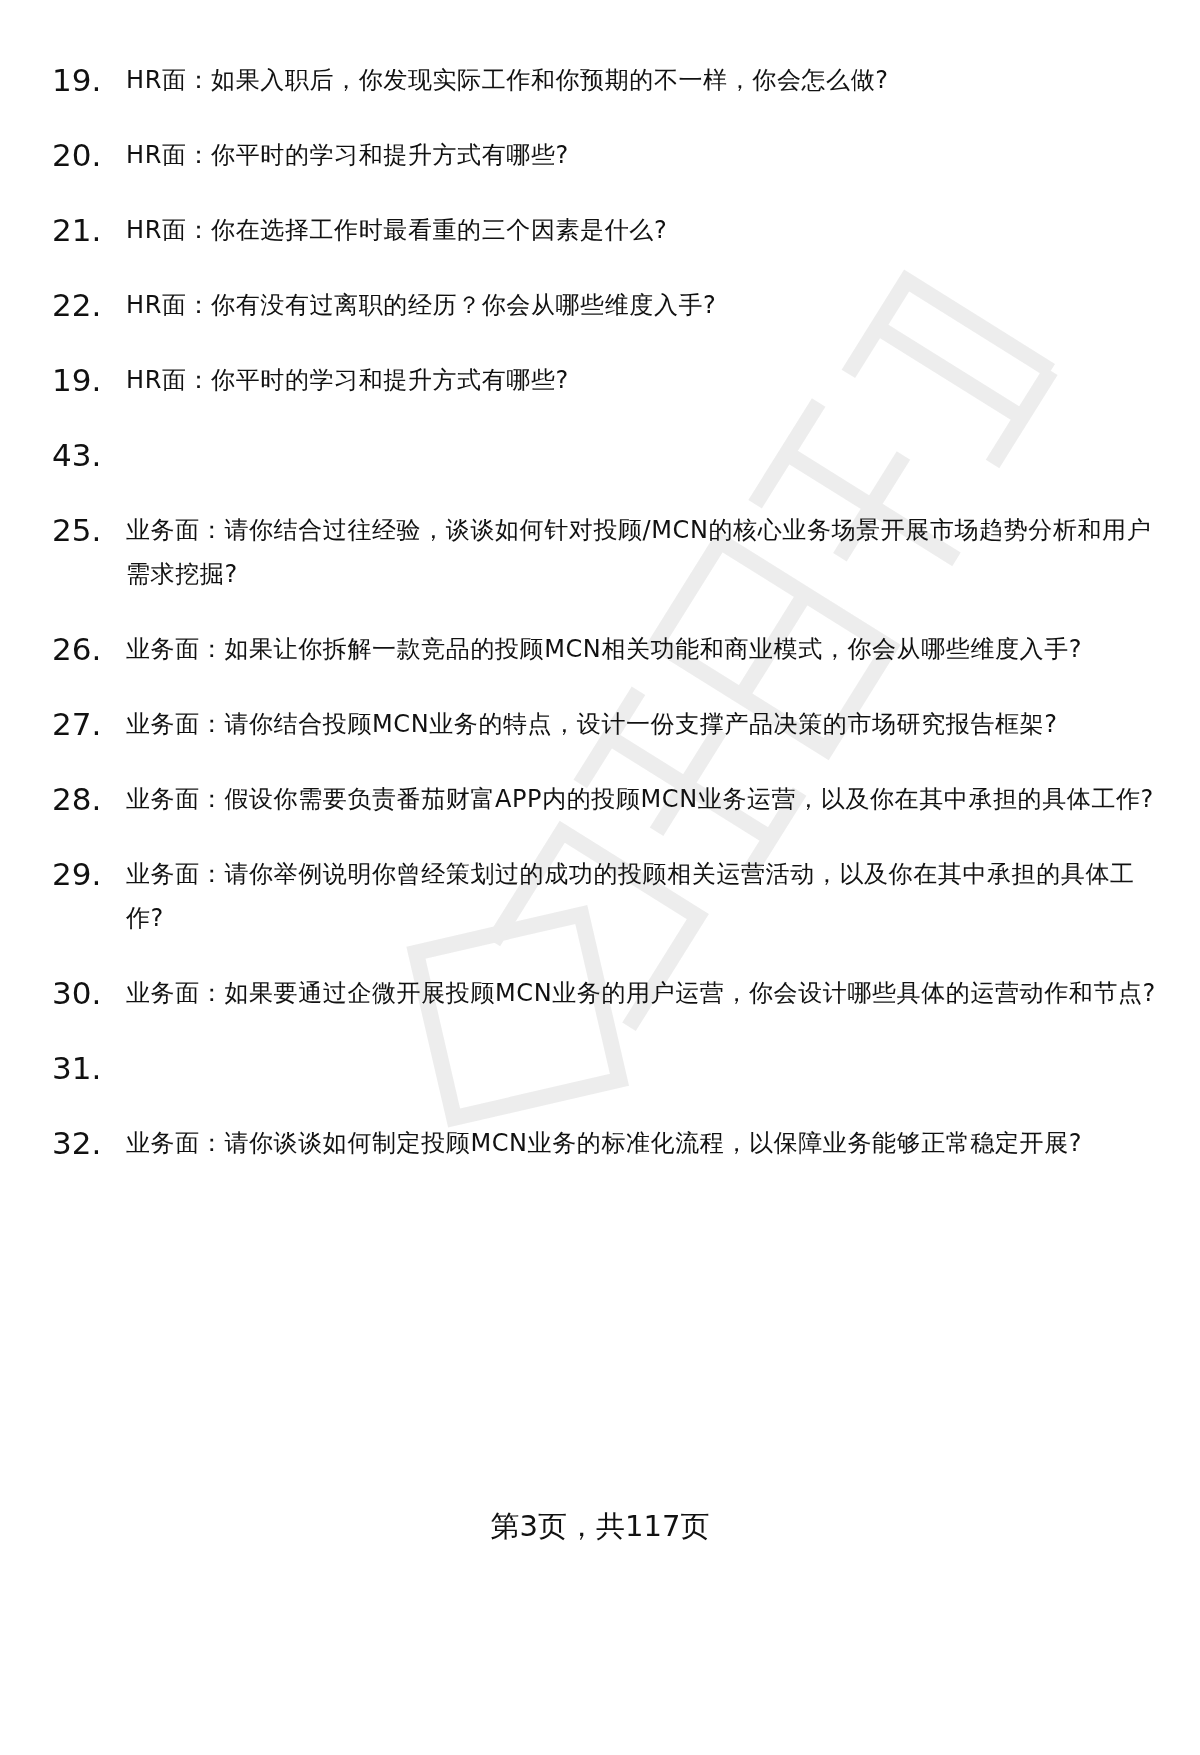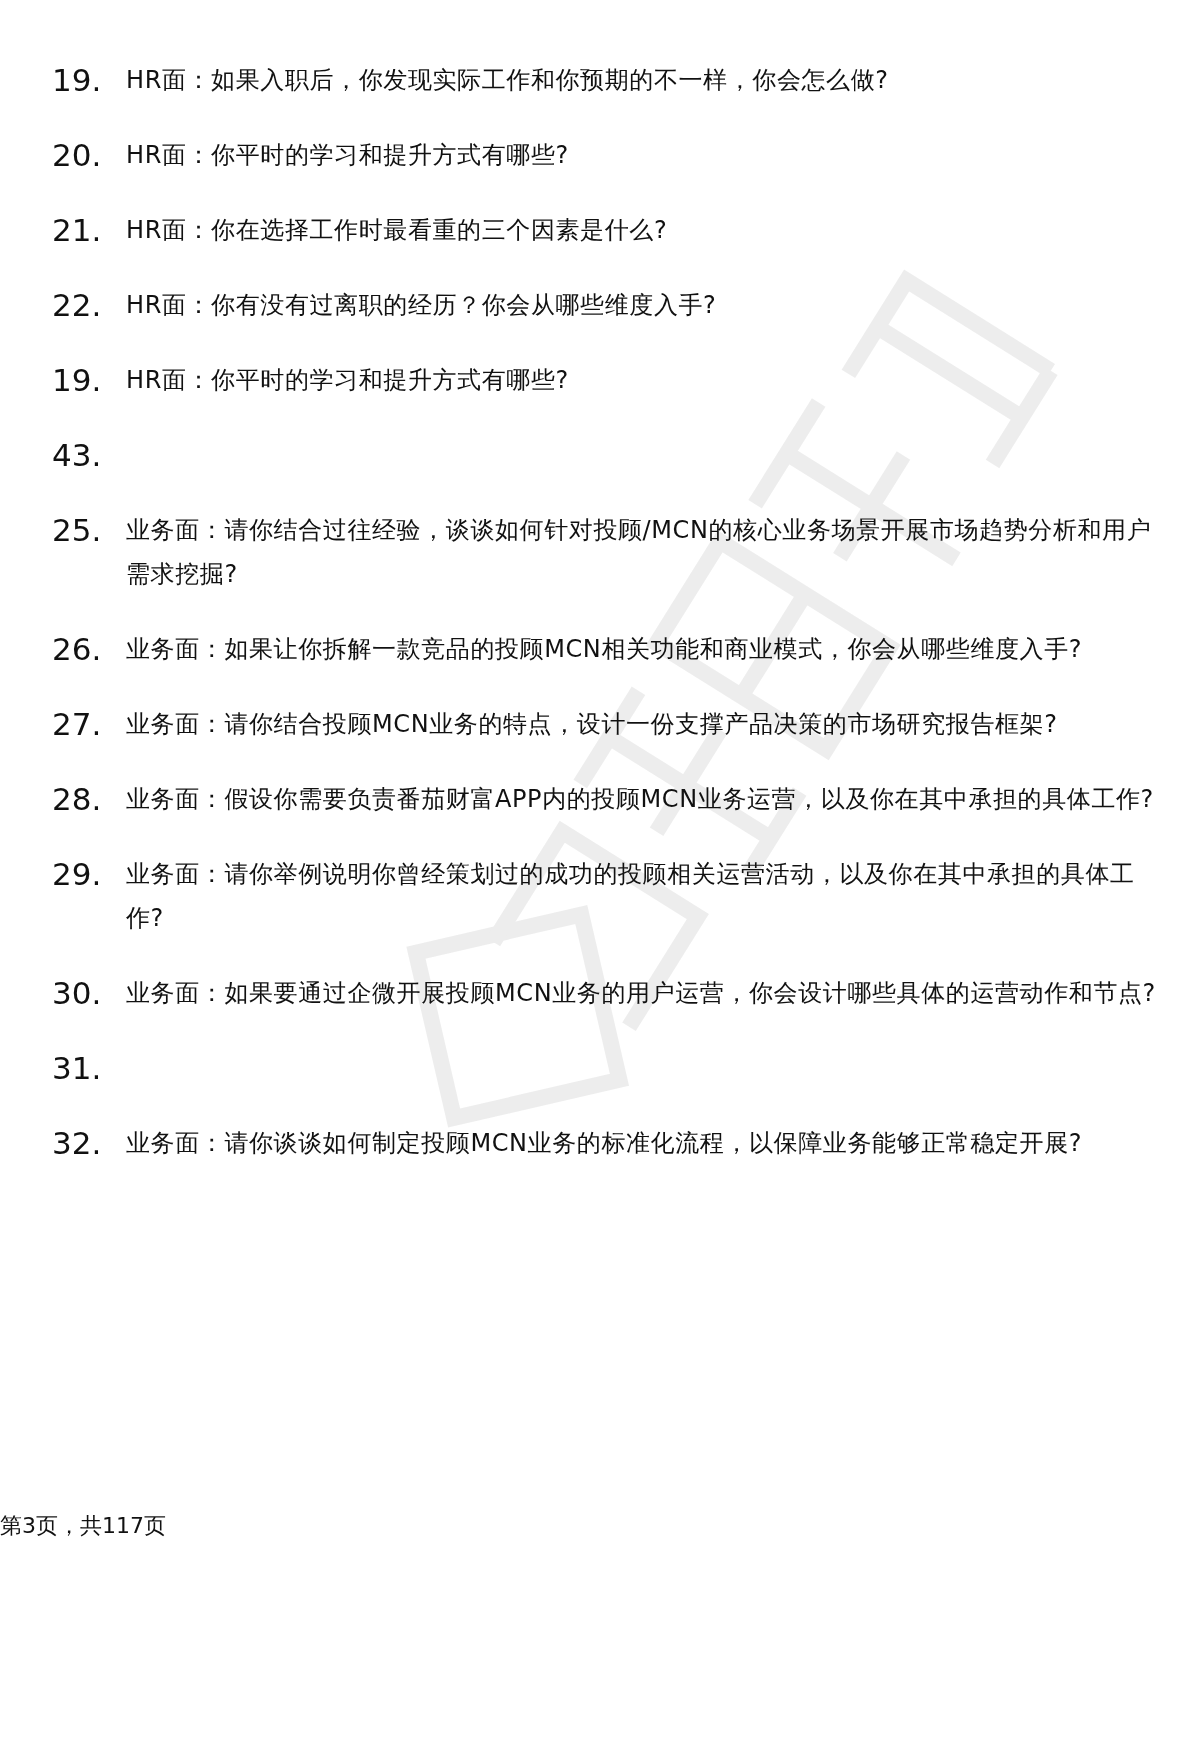--- a/index.html
+++ b/index.html
@@ -53,21 +53,22 @@
       font-size: 24px;
       line-height: 44px;
       letter-spacing: 0.6px;
       word-break: break-all;
     }
     .footer {
       position: absolute;
       top: 1506px;
       left: 0;
       width: 1200px;
-      font-size: 22px;
+      text-align: center;
+      font-size: 29px;
       line-height: 40px;
       color: #111111;
     }
   </style>
 </head>
 <body>
 
 <svg class="watermark" viewBox="0 0 1200 1755" xmlns="http://www.w3.org/2000/svg">
   <g fill="none" stroke="#ececec" stroke-width="16" stroke-linejoin="miter" opacity="0.9">
     <g transform="rotate(-58 700 800)">

